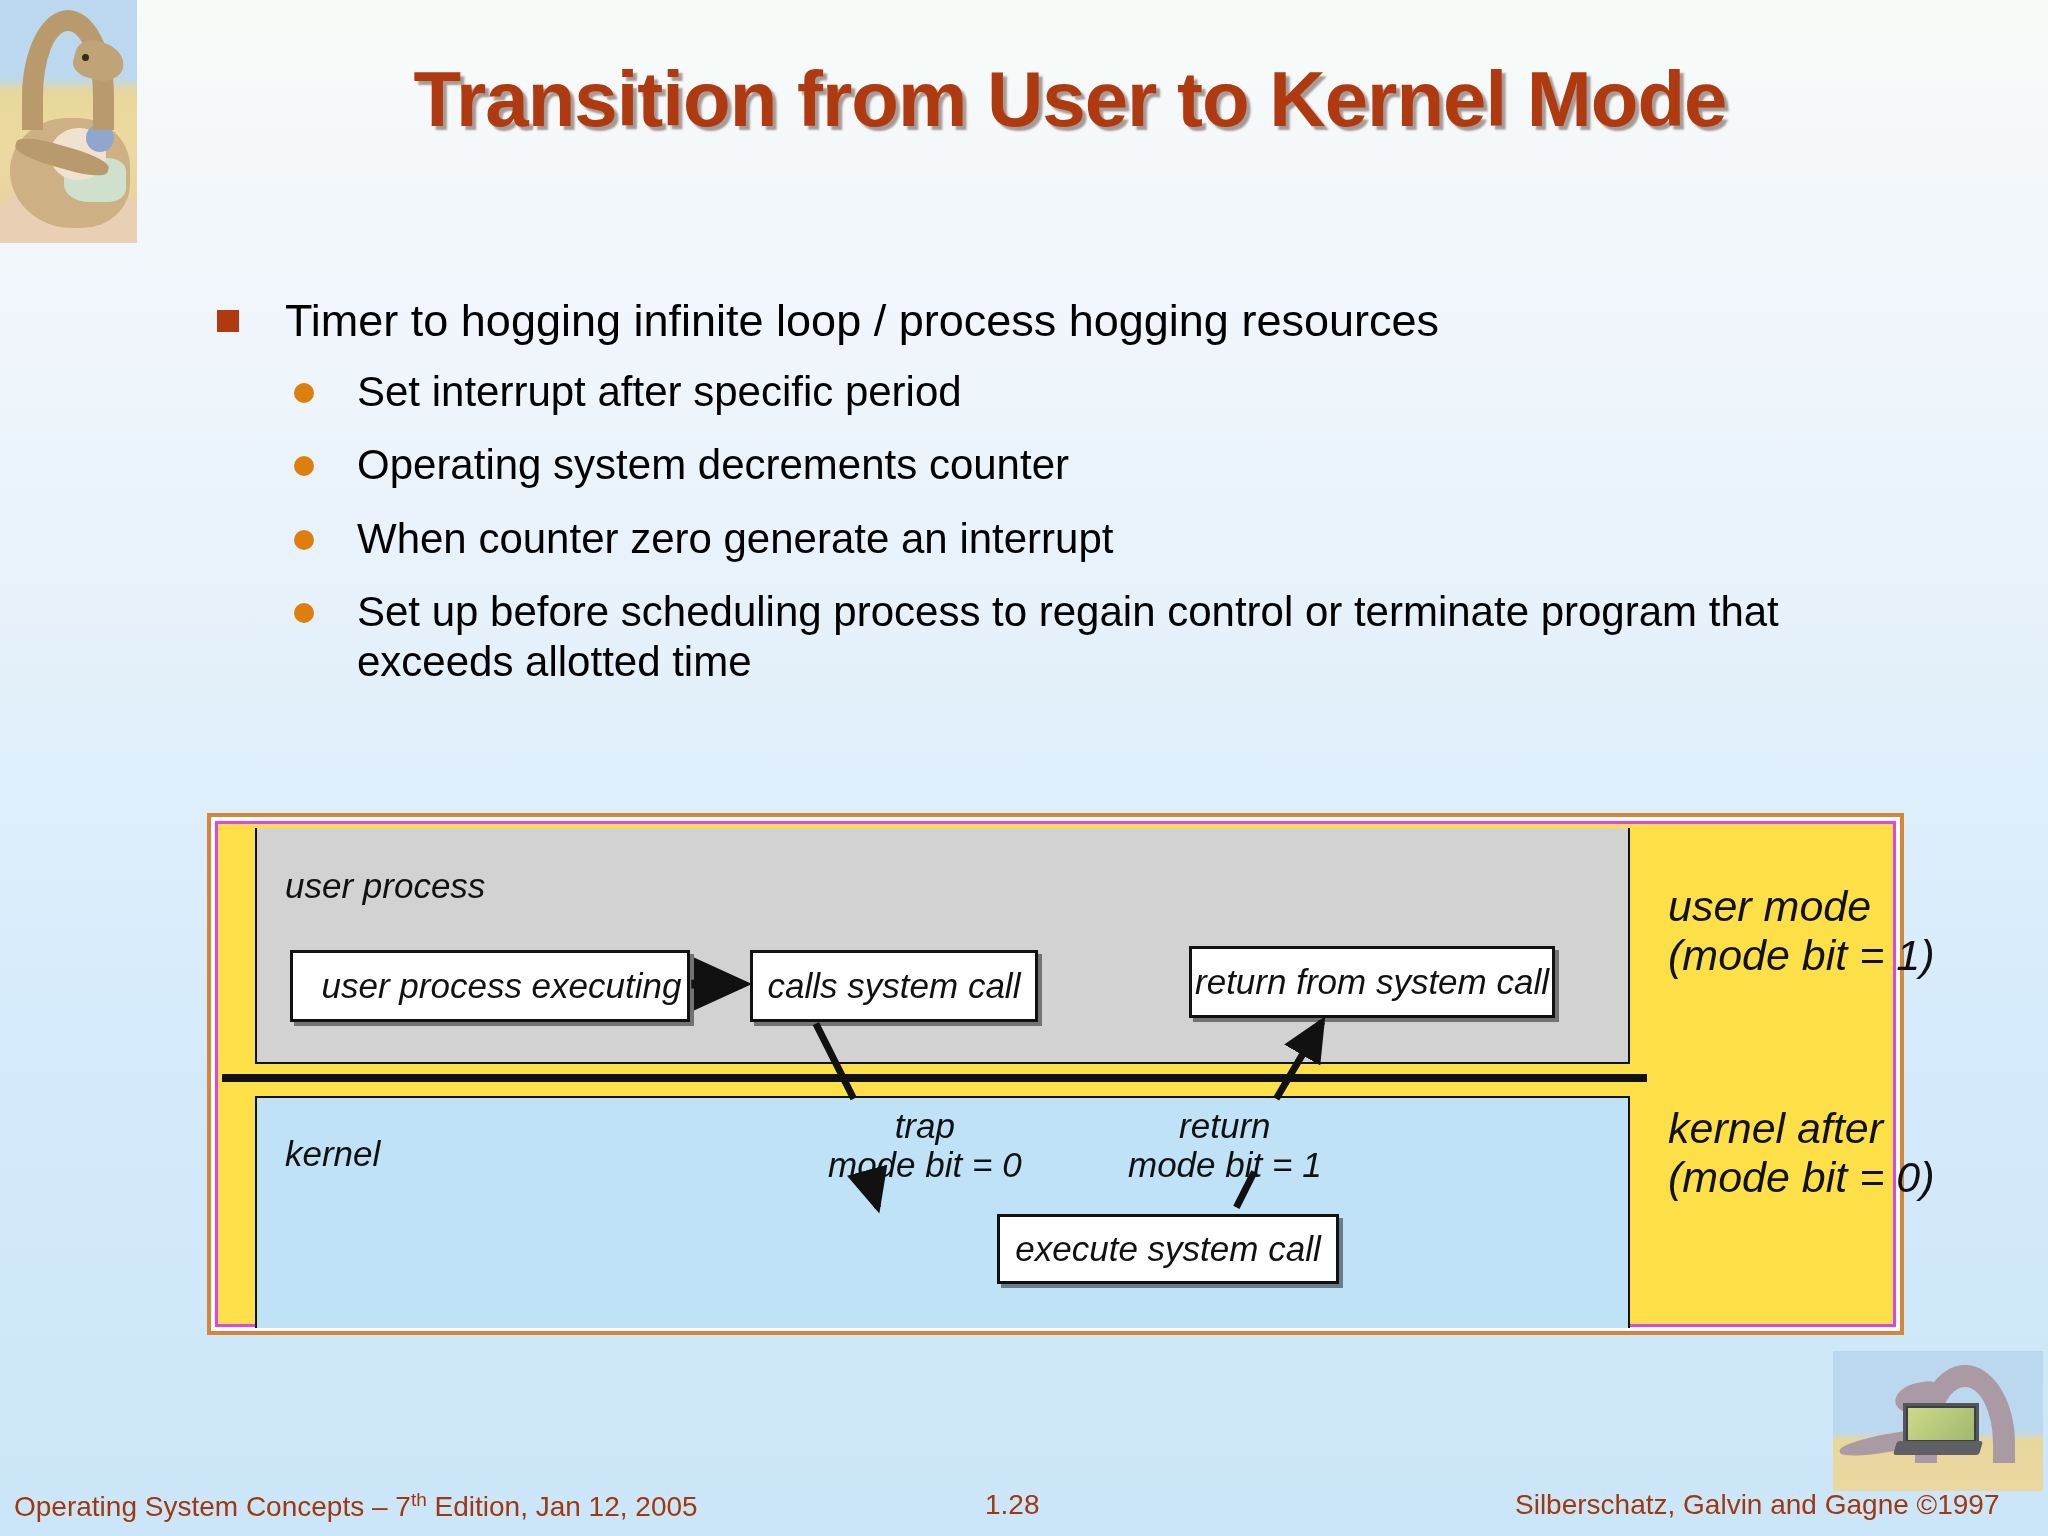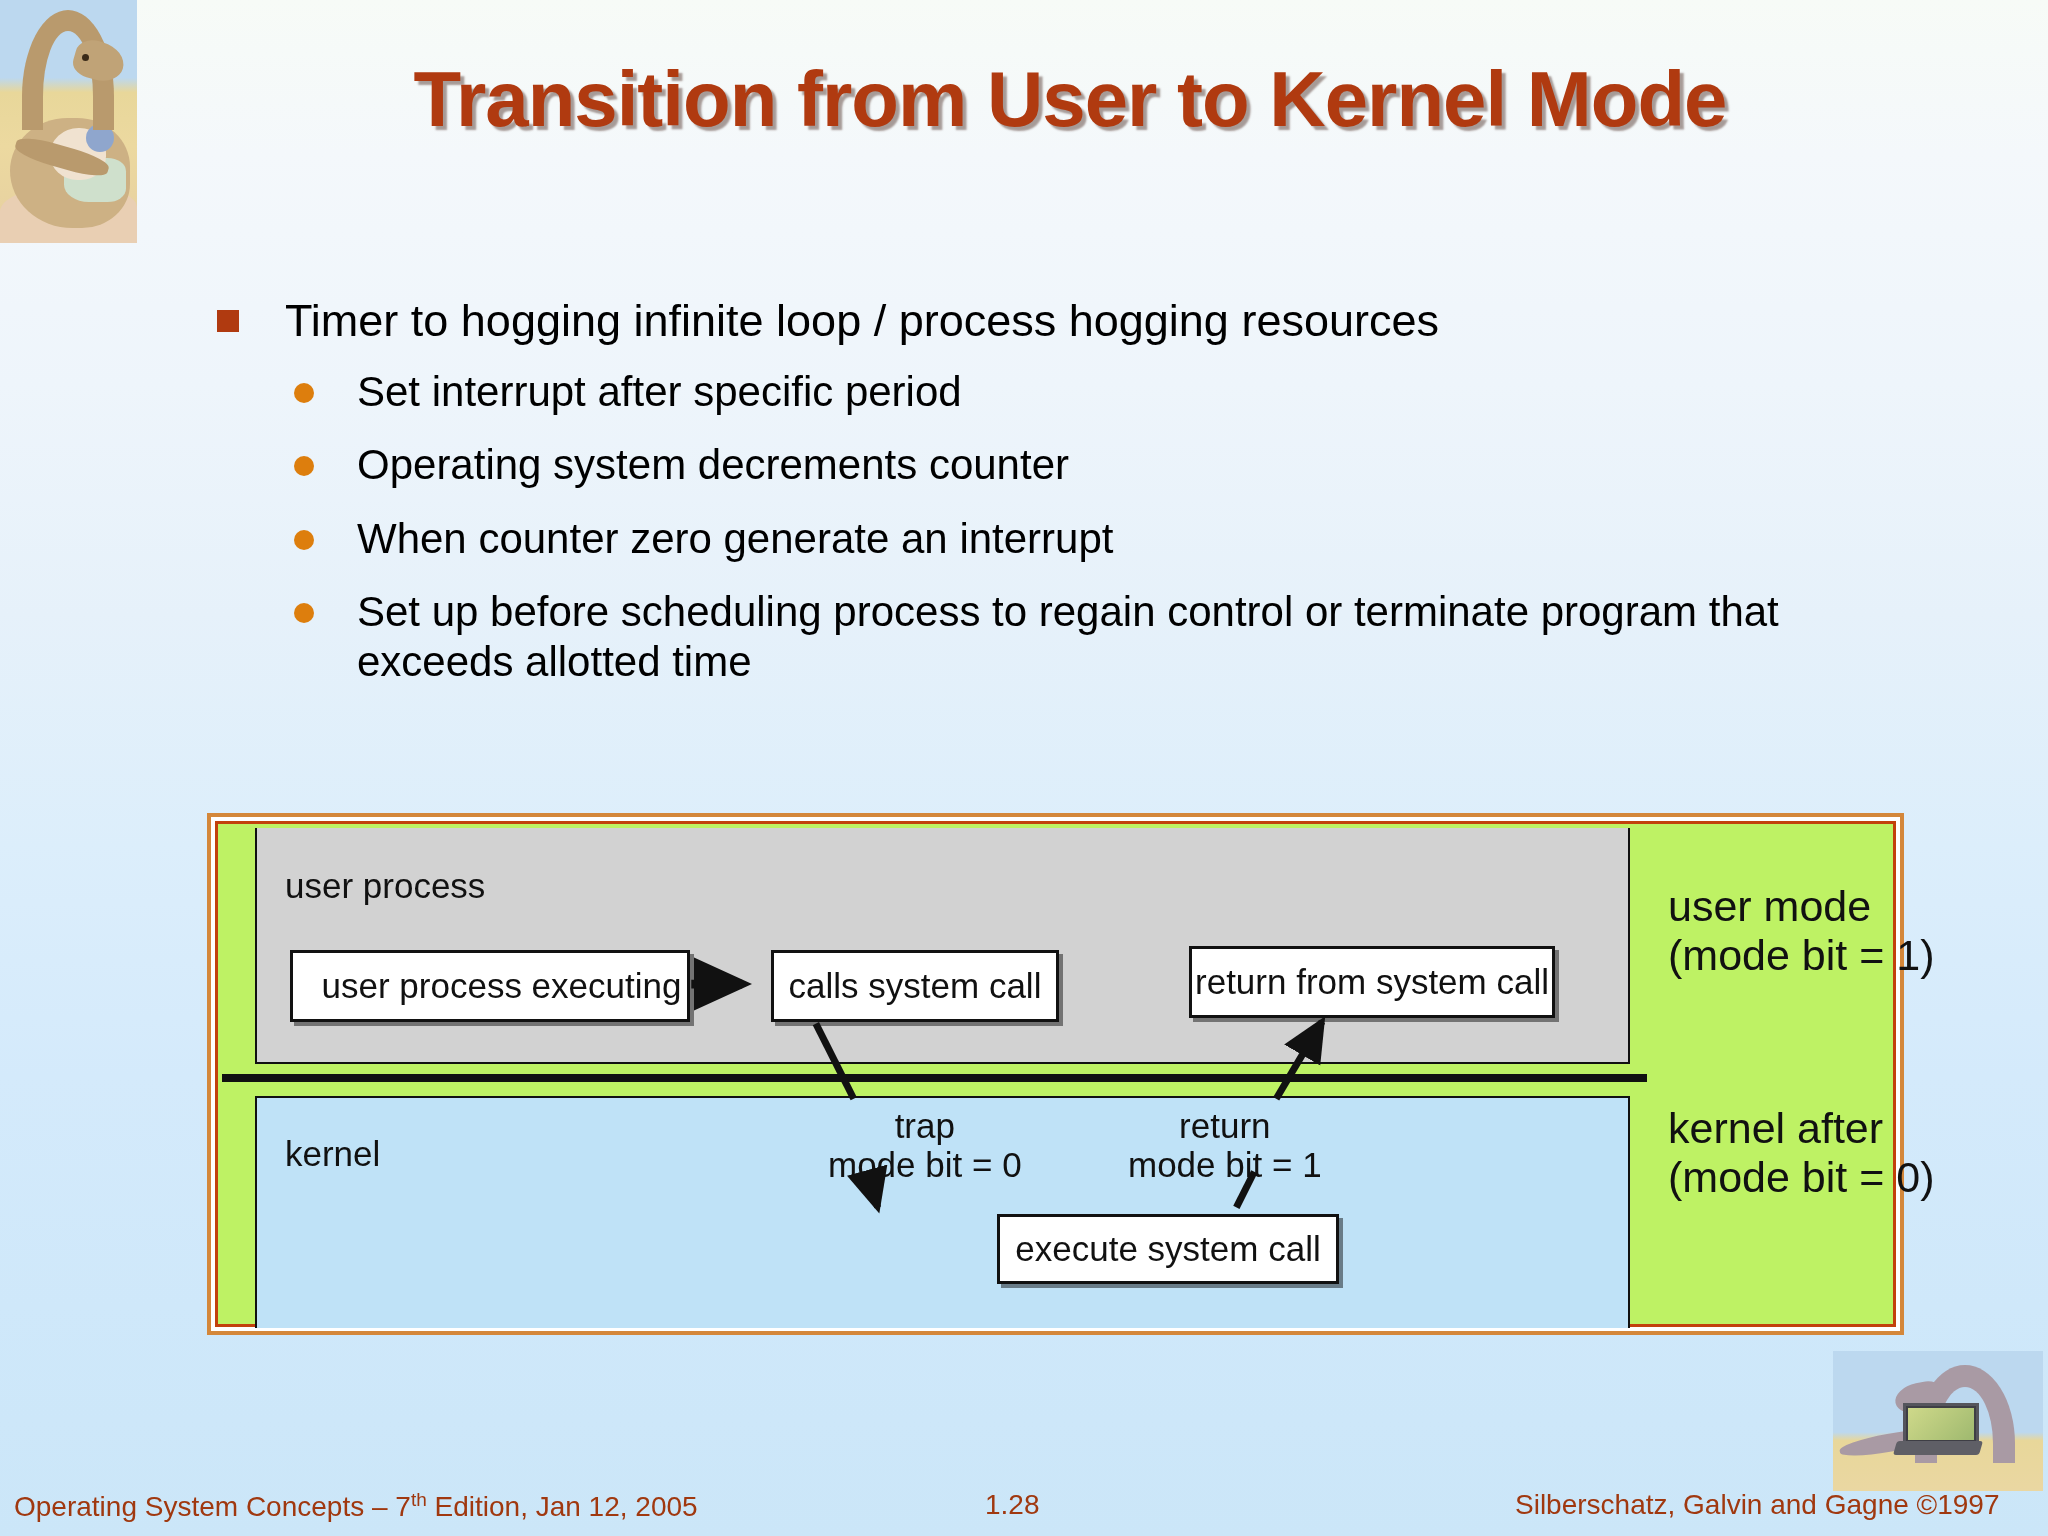--- a/index.html
+++ b/index.html
@@ -191,23 +191,24 @@
     height: 522px;
     background: #ffffff;
     border: 4px solid #d4873a;
     box-sizing: border-box;
     padding: 4px;
   }
   #diagram-inner {
     position: relative;
     width: 100%;
     height: 100%;
-    background: #bef264;
-    border: 3px solid #c2410c;
-    box-sizing: border-box;
+    background: #fde047;
+    border: 3px solid #d946ef;
+    box-sizing: border-box;
+    font-style: italic;
   }
   #diagram {
     position: absolute;
     left: 0;
     top: 0;
     width: 100%;
     height: 100%;
   }
   .region {
     position: absolute;
@@ -245,21 +246,21 @@
     box-sizing: border-box;
     display: flex;
     align-items: center;
     justify-content: center;
     font-size: 35px;
     color: #111111;
     box-shadow: 4px 4px 0 rgba(0,0,0,0.45);
     white-space: nowrap;
   }
   #box-exec   { left: 72px;  top: 126px; width: 400px; height: 72px; padding-left: 23px; }
-  #box-calls  { left: 532px; top: 126px; width: 288px; height: 72px; margin-left: 21px; }
+  #box-calls  { left: 532px; top: 126px; width: 288px; height: 72px; }
   #box-return { left: 971px; top: 122px; width: 366px; height: 72px; }
   #box-execsc { left: 779px; top: 390px; width: 342px; height: 70px; }
 
   #split-line {
     position: absolute;
     left: 4px;
     top: 250px;
     width: 1425px;
     height: 8px;
     background: #111111;

